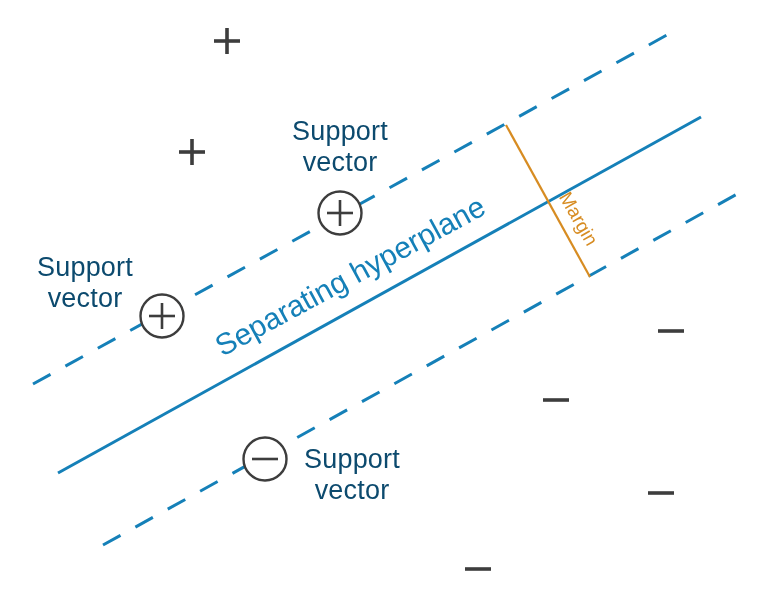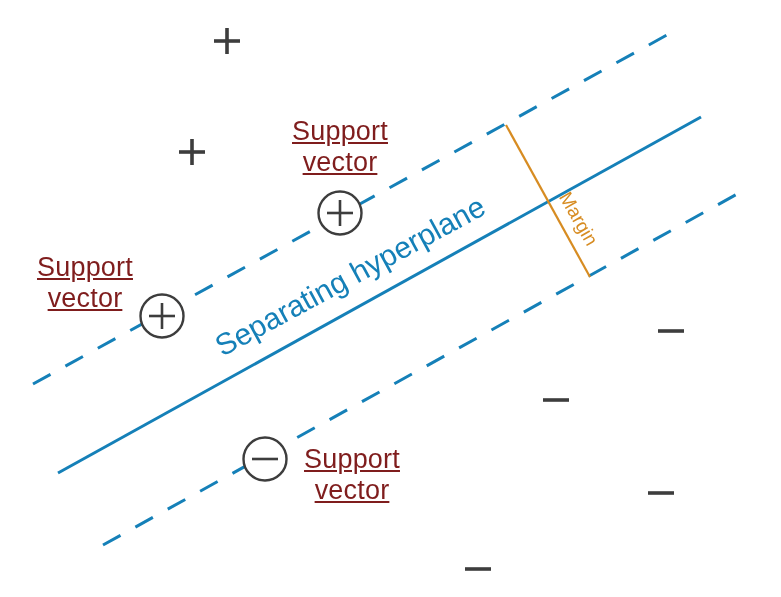--- a/index.html
+++ b/index.html
@@ -21,27 +21,26 @@
     position: absolute;
     top: 0;
     left: 0;
     width: 781px;
     height: 597px;
     display: block;
   }
   .lbl {
     position: absolute;
     font-family: "Liberation Sans", sans-serif;
-    color: #7f1d1d;
+    color: #0c4a6e;
     font-size: 27px;
     line-height: 1.16;
     text-align: center;
     white-space: nowrap;
     letter-spacing: 0.2px;
-    text-decoration: underline;
   }
 </style>
 </head>
 <body>
 
 <div id="canvas">
 
   <svg viewBox="0 0 781 597" xmlns="http://www.w3.org/2000/svg">
 
     <line x1="33" y1="384" x2="676" y2="30" stroke="#1580b8" stroke-width="3" stroke-dasharray="20 17" stroke-linecap="butt"></line>

